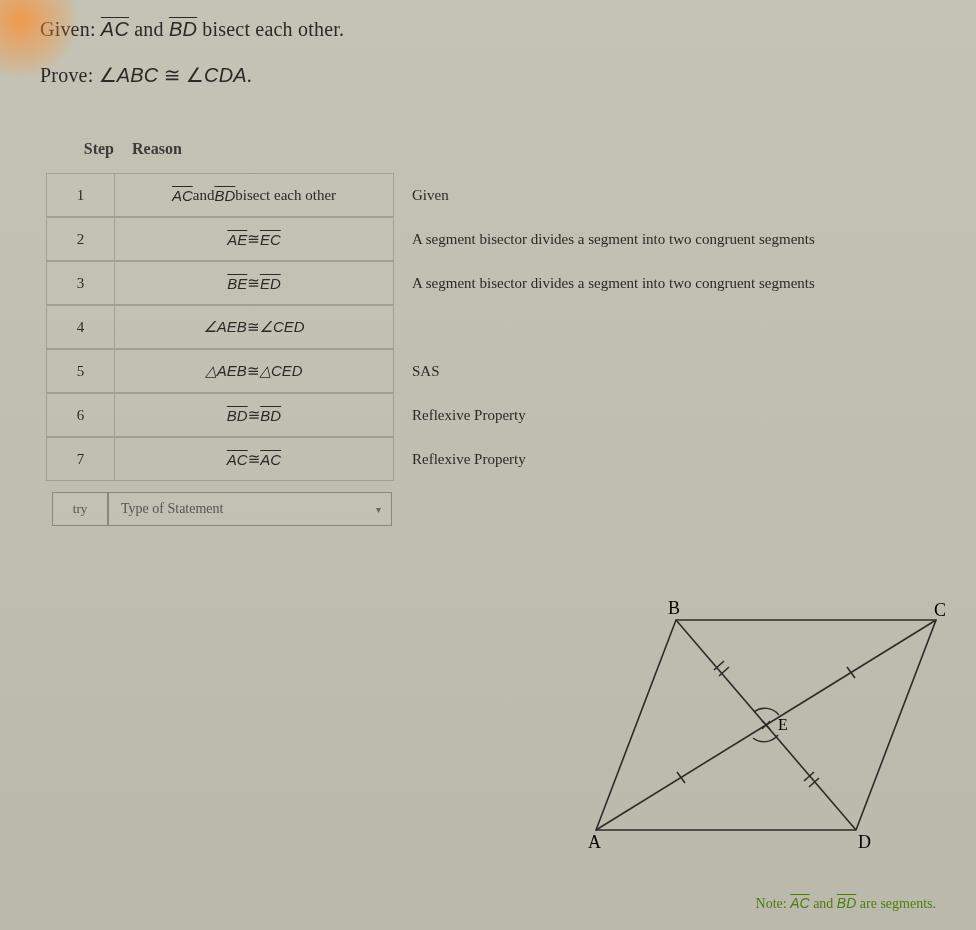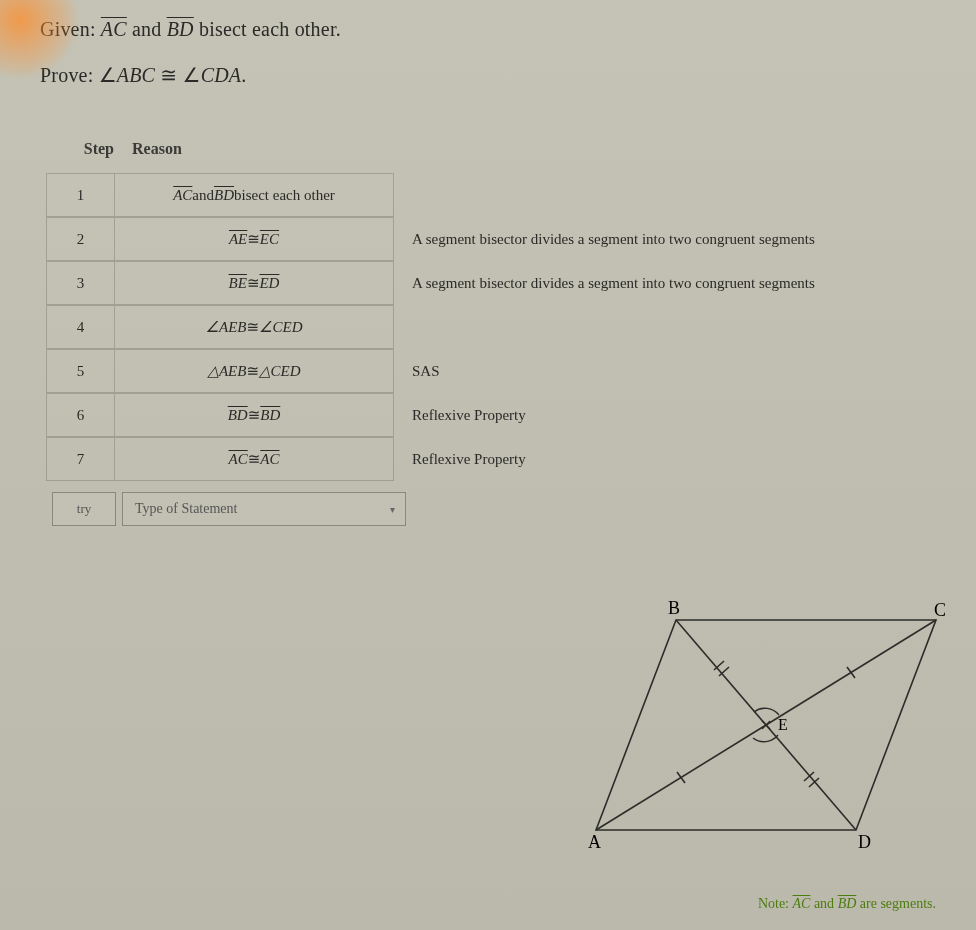--- a/index.html
+++ b/index.html
@@ -21,21 +21,21 @@
     pointer-events: none;
   }
   .page { padding: 18px 30px 10px 40px; }
   .given-line, .prove-line {
     font-size: 20px;
     margin-bottom: 22px;
     letter-spacing: 0.2px;
   }
   .prove-line { margin-bottom: 40px; }
   .ov { text-decoration: overline; text-decoration-thickness: 1.2px; }
-  .mi { font-style: italic; font-family: Liberation Serif, serif; text-align: center; }
+  .mi { font-style: italic; font-family: Liberation Sans, sans-serif; text-align: center; }
 
   
   .proof { margin-left: 6px; }
   .row {
     display: flex;
     align-items: center;
     min-height: 44px;
   }
   .hrow { font-weight: bold; color: #3a3a38; margin-bottom: 2px; }
   .c-step { width: 68px; text-align: right; font-size: 15px; }
@@ -52,27 +52,27 @@
   }
   .c-stmt.cell {
     border: 1px solid rgba(100,100,90,0.35);
     border-left: 1px solid rgba(100,100,90,0.35);
     height: 44px;
     display: flex; align-items: center; justify-content: center;
     background: rgba(255,255,255,0.02);
   }
   .row.trybox .c-step.cell{
     border:1px solid rgba(90,90,80,0.55);
-    height:34px; width:64px; margin-left:6px;
+    height:34px; width:56px; margin-left:6px;
     font-size:13px; color:#555;
     background: rgba(255,255,255,0.05);
   }
   .row.trybox .c-stmt.cell{
     border:1px solid rgba(90,90,80,0.55);
-    height:34px; width:284px; margin-left:6px;
+    height:34px; width:284px; 
     justify-content: space-between;
     padding: 0 10px 0 12px;
     color:#555; font-size:14px;
     background: rgba(255,255,255,0.05);
   }
   .row.trybox { margin-top: 6px; }
   .caret { font-size: 10px; color:#666; }
 
   
   .diagram {
@@ -114,20 +114,21 @@
 
     <div id="rows-container">
         <div class="row">
           <div class="c-step cell">1</div>
           <div class="c-stmt cell">
             <span class="ov mi">AC</span>
             <span> and </span>
             <span class="ov mi">BD</span>
             <span> bisect each other</span>
           </div>
+          <div class="c-reason">Given</div>
         </div>
         <div class="row">
           <div class="c-step cell">2</div>
           <div class="c-stmt cell">
             <span class="ov mi">AE</span>
             <span> ≅ </span>
             <span class="ov mi">EC</span>
           </div>
           <div class="c-reason">A segment bisector divides a segment into two congruent segments</div>
         </div>

